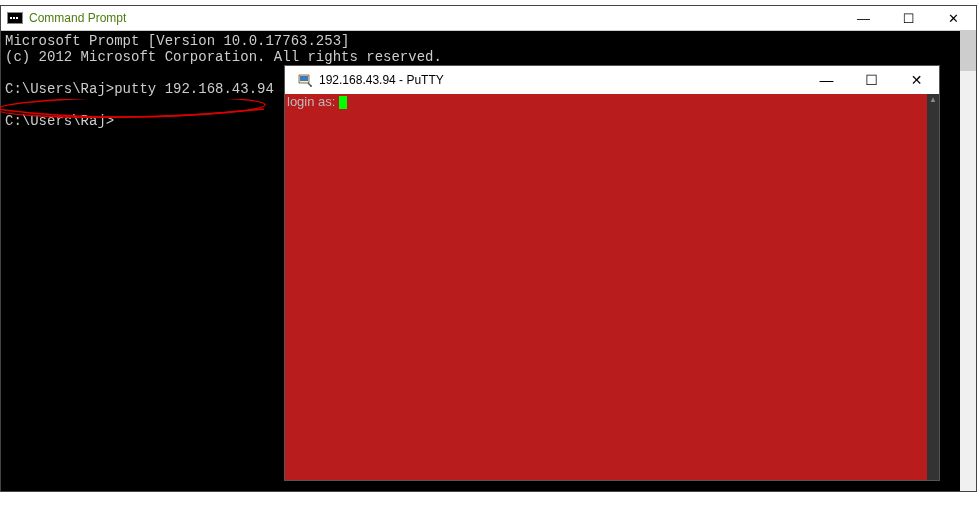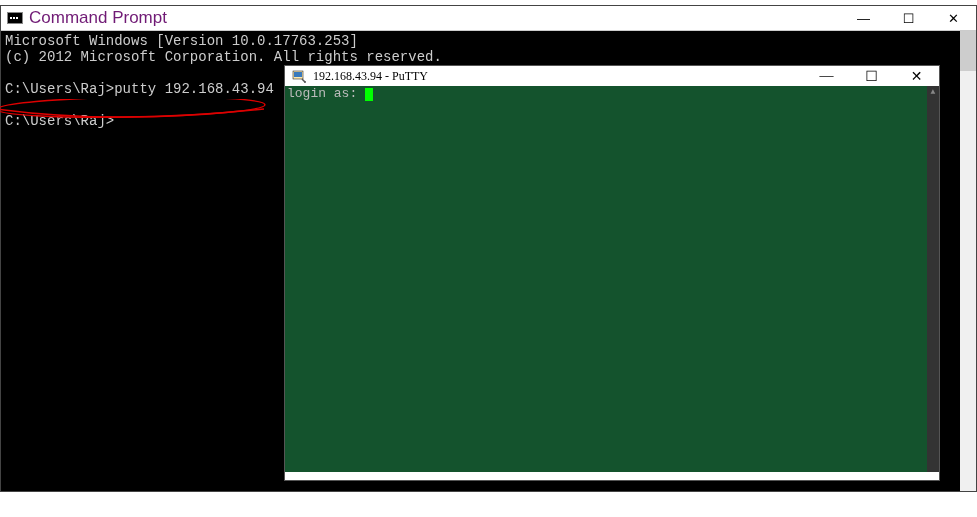--- a/index.html
+++ b/index.html
@@ -42,22 +42,22 @@
       padding-left: 2px;
     }
     .cmd-icon::after {
       content: '';
       width: 2px; height: 2px;
       background: #fff;
       box-shadow: 3px 0 #fff, 6px 0 #fff;
     }
     .cmd-title {
       flex: 1;
-      font-size: 17px;
-      color: #701a75;
+      font-size: 12px;
+      color: #4d7c0f;
     }
     .cmd-buttons {
       display: flex;
     }
     .cmd-btn {
       width: 45px;
       height: 25px;
       display: flex;
       align-items: center;
       justify-content: center;
@@ -94,26 +94,25 @@
     .putty-window {
       position: absolute;
       top: 65px;
       left: 284px;
       width: 656px;
       height: 416px;
       border: 1px solid #555;
       background: #fff;
     }
     .putty-titlebar {
-      height: 20px;
-      background: #fff;
-      display: flex;
-      align-items: center;
-      padding-left: 6px;
-      font-family: Liberation Serif, serif;
+      height: 28px;
+      background: #fff;
+      display: flex;
+      align-items: center;
+      padding-left: 12px;
     }
     .putty-icon {
       width: 16px;
       height: 16px;
       margin-right: 6px;
       position: relative;
     }
     .putty-title {
       flex: 1;
       font-size: 12px;
@@ -126,23 +125,23 @@
       width: 45px;
       height: 28px;
       display: flex;
       align-items: center;
       justify-content: center;
       font-size: 14px;
       color: #000;
       cursor: pointer;
     }
     .putty-content {
-      background: #14532d;
+      background: #b91c1c;
       color: #bbb;
-      font-family: Liberation Mono, monospace;
+      font-family: Liberation Sans, sans-serif;
       font-size: 13px;
       padding: 1px 2px;
       height: calc(100% - 28px);
       position: relative;
       line-height: 14px;
     }
     .putty-cursor {
       display: inline-block;
       width: 8px;
       height: 13px;
@@ -206,21 +205,21 @@
 <div class="cmd-window">
   <div class="cmd-titlebar">
     <div class="cmd-icon"></div>
     <div class="cmd-title">Command Prompt</div>
     <div class="cmd-buttons">
       <div class="cmd-btn">—</div>
       <div class="cmd-btn">☐</div>
       <div class="cmd-btn close">✕</div>
     </div>
   </div>
-  <div class="cmd-content"><span>Microsoft Windows [Version 10.0.17763.253]</span>
+  <div class="cmd-content"><span>Microsoft Prompt [Version 10.0.17763.253]</span>
 <span>(c) 2012 Microsoft Corporation. All rights reserved.</span>
 
 <span>C:\Users\Raj&gt;putty 192.168.43.94</span>
 
 <span>C:\Users\Raj&gt;</span><div class="cmd-scrollbar"><div class="cmd-scroll-thumb"></div></div></div>
 </div>
 
 <div class="annotation">
   <svg viewBox="0 0 275 24">
     <ellipse cx="137" cy="8" rx="134" ry="10" fill="none" stroke="#d00" stroke-width="1.5" transform="rotate(-1 137 8)"></ellipse>

